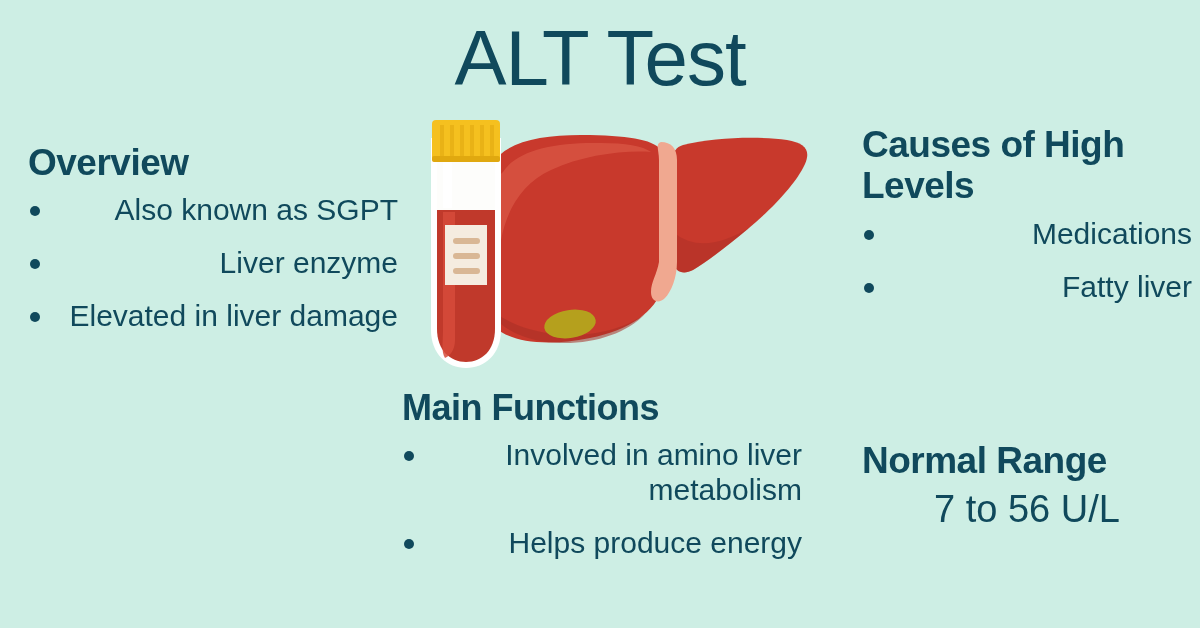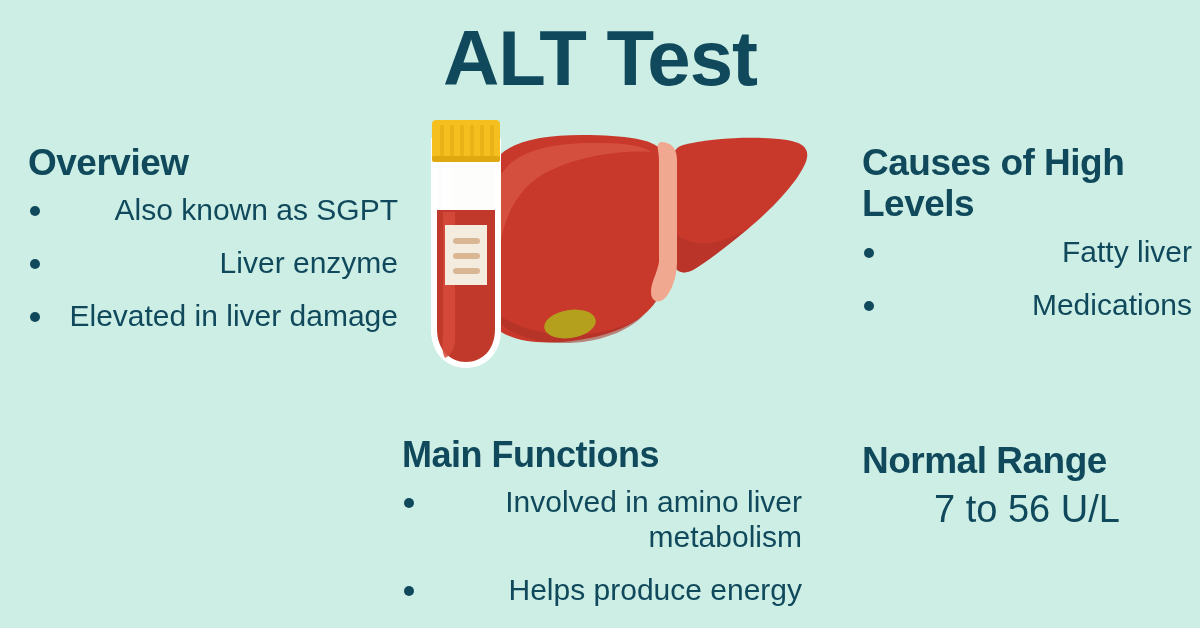--- a/index.html
+++ b/index.html
@@ -20,21 +20,21 @@
   }
 
   
   #title {
     position: absolute;
     top: 18px;
     left: 0;
     width: 1200px;
     text-align: center;
     font-size: 78px;
-    font-weight: 700;
+    font-weight: 400;
     letter-spacing: -1px;
     line-height: 1.05;
     color: #10495c;
   }
 
   
   .block { position: absolute; }
   .heading {
     font-size: 37px;
     font-weight: 700;
@@ -65,22 +65,22 @@
     left: 2px;
     top: 13px;
     width: 10px;
     height: 10px;
     border-radius: 50%;
     background: #10495c;
   }
 
   
   #overview-block  { left: 28px;  top: 142px; width: 370px; }
-  #causes-block    { left: 862px; top: 142px; width: 330px; }
-  #functions-block { left: 402px; top: 388px; width: 400px; margin-top: 47px; }
+  #causes-block    { left: 862px; top: 124px; width: 330px; }
+  #functions-block { left: 402px; top: 388px; width: 400px; }
   #functions-block .heading { text-align: left; }
   #range-block     { left: 862px; top: 440px; width: 330px; }
   #range-block .range-value {
     font-size: 38px;
     font-weight: 400;
     line-height: 1.1;
     color: #10495c;
     text-align: center;
   }
   #range-block .heading { margin-bottom: 8px; }
@@ -118,25 +118,25 @@
         <span>Elevated in liver damage</span>
       </li>
     </ul>
   </div>
 
   <div class="block" id="causes-block">
     <div class="heading">Causes of High Levels</div>
     <ul class="bullets">
       <li>
         <span class="dot"></span>
+        <span>Medications</span>
+      </li>
+      <li>
+        <span class="dot"></span>
         <span>Fatty liver</span>
-      </li>
-      <li>
-        <span class="dot"></span>
-        <span>Medications</span>
       </li>
     </ul>
   </div>
 
   <div class="block" id="functions-block">
     <div class="heading mid">Main Functions</div>
     <ul class="bullets">
       <li>
         <span class="dot"></span>
         <span>Involved in amino liver metabolism</span>

